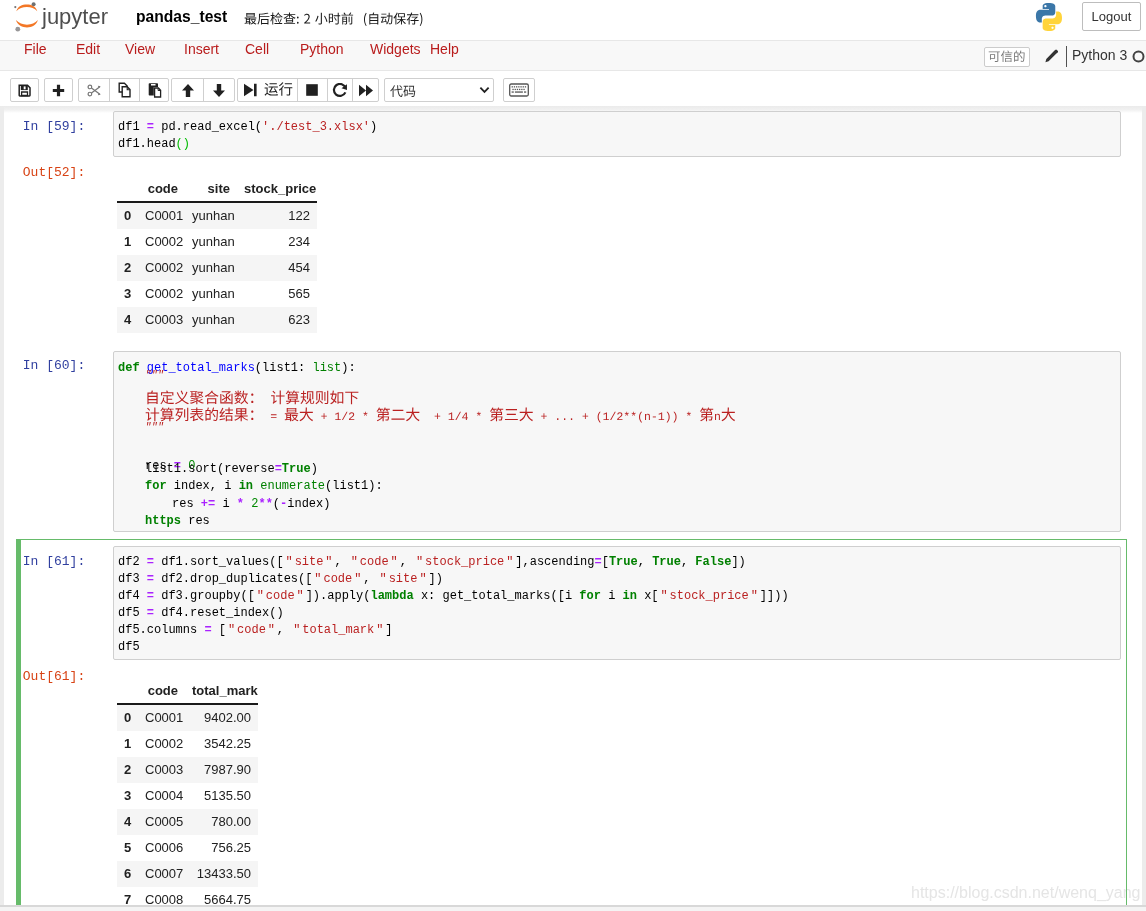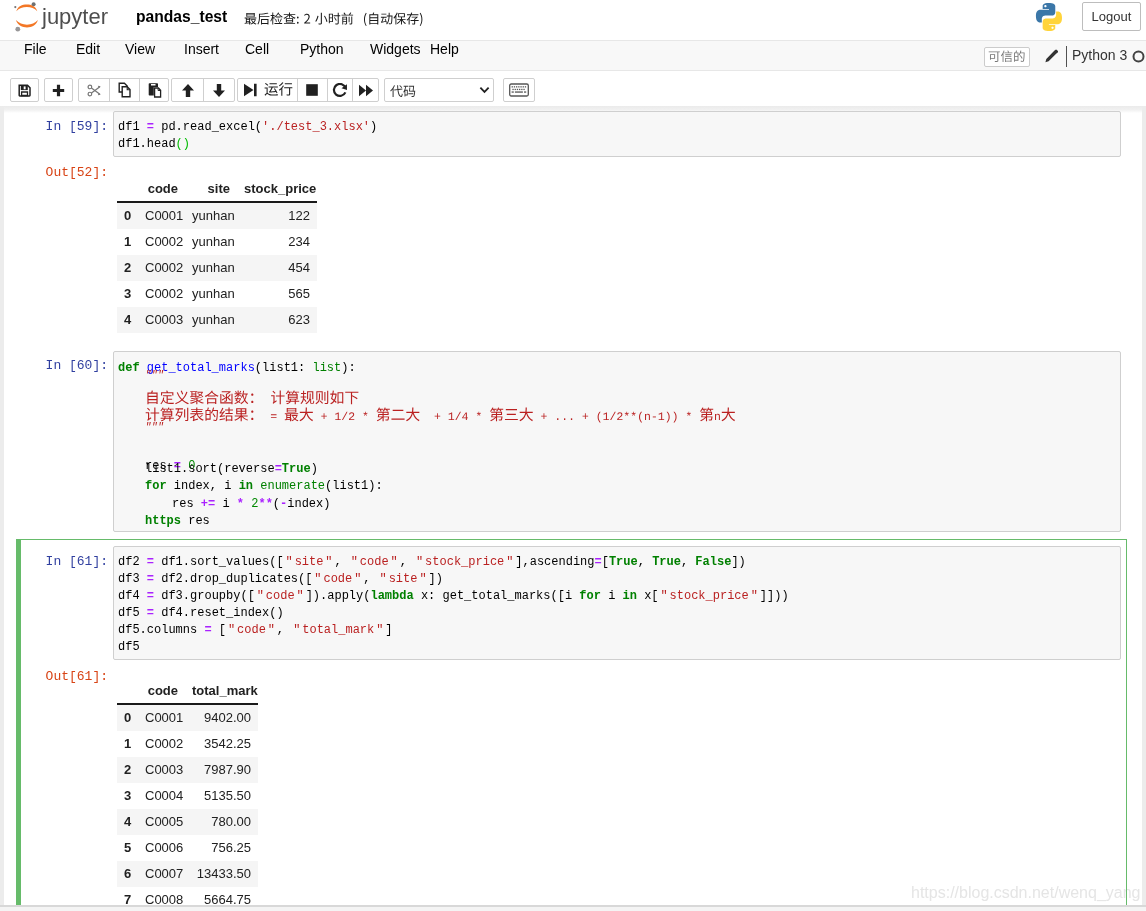--- a/index.html
+++ b/index.html
@@ -1,33 +1,33 @@
 <!DOCTYPE html>
 <html><head><meta charset="utf-8"><style>
 *{margin:0;padding:0;box-sizing:border-box}
 html,body{width:1146px;height:911px;background:#fff;font-family:"Liberation Sans",sans-serif;overflow:hidden;position:relative}
 .abs{position:absolute}
 .code{position:absolute;font-family:Liberation Mono, monospace;font-size:12px;line-height:17px;white-space:pre;color:#000}
-.prompt{position:absolute;left:0;width:108px;text-align:right;font-family:"Liberation Mono",monospace;font-size:13px;line-height:14px}
+.prompt{position:absolute;left:0;width:108px;text-align:center;font-family:"Liberation Mono",monospace;font-size:13px;line-height:14px}
 .inp{color:#303F9F}
 .outp{color:#D84315}
 .k{color:#008000;font-weight:bold}
 .b{color:#008000}
 .d{color:#0000ff}
 .s{color:#BA2121}
 .o{color:#AA22FF;font-weight:bold}
 .n{color:#080}
 .mb{color:#0b0}
 .fw{font-style:normal;display:inline-block;width:11px;text-align:center}
 .ibox{position:absolute;left:113px;width:1008px;background:#f7f7f7;border:1px solid #cfcfcf;border-radius:2px}
 .tbtn{position:absolute;top:78px;height:24px;border:1px solid #cfcfcf;border-radius:2px;background:#fff;display:flex;align-items:center;justify-content:center}
 .tgrp{position:absolute;top:78px;height:24px;border:1px solid #cfcfcf;border-radius:2px;background:#fff;display:flex;align-items:stretch}
 .tgrp>div{display:flex;align-items:center;justify-content:center}
 .tgrp>div+div{border-left:1px solid #cfcfcf}
-.mi{position:absolute;top:42px;font-size:14px;color:#000000;line-height:14px}
+.mi{position:absolute;top:42px;font-size:14px;color:#b91c1c;line-height:14px}
 .df{position:absolute;border-collapse:collapse;table-layout:fixed;font-family:"Liberation Sans",sans-serif;font-size:13px;color:#212121}
 .df th,.df td{padding:4px 7px 5px;line-height:17px;text-align:right;font-weight:normal}
 .df thead th{padding:2px 7px 4px;border-bottom:2px solid #1a1a1a;font-weight:bold}
 .df tbody th{font-weight:bold}
 .df tbody tr.odd{background:#f5f5f5}
 </style></head><body>
 <svg width="0" height="0" style="position:absolute">
     <defs>
       <path id="n6700" d="M248 -635H753V-564H248ZM248 -755H753V-685H248ZM176 -808V-511H828V-808ZM396 -392V-325H214V-392ZM47 -43 54 24 396 -17V80H468V-26L522 -33V-94L468 -88V-392H949V-455H49V-392H145V-52ZM507 -330V-268H567L547 -262C577 -189 618 -124 671 -70C616 -29 554 2 491 22C504 35 522 61 529 77C596 53 662 19 720 -26C776 20 843 55 919 77C929 59 948 32 964 18C891 0 826 -31 771 -71C837 -135 889 -215 920 -314L877 -333L863 -330ZM613 -268H832C806 -209 767 -157 721 -113C675 -157 639 -209 613 -268ZM396 -269V-198H214V-269ZM396 -142V-80L214 -59V-142Z"></path>
       <path id="n540e" d="M151 -750V-491C151 -336 140 -122 32 30C50 40 82 66 95 82C210 -81 227 -324 227 -491H954V-563H227V-687C456 -702 711 -729 885 -771L821 -832C667 -793 388 -764 151 -750ZM312 -348V81H387V29H802V79H881V-348ZM387 -41V-278H802V-41Z"></path>

